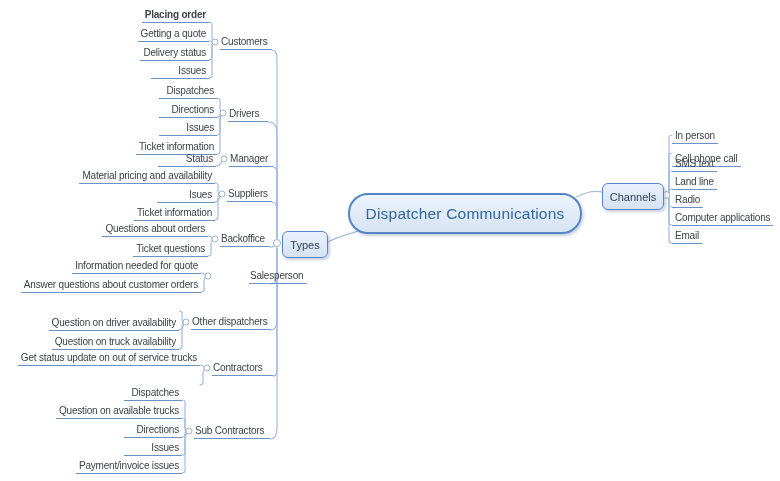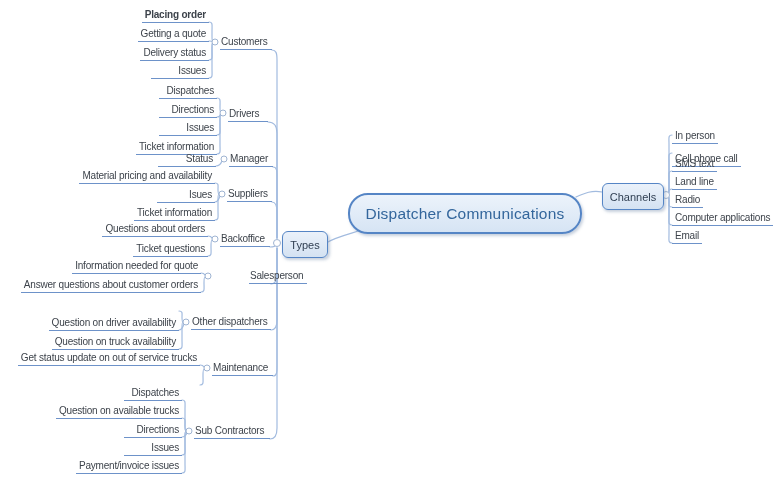--- a/index.html
+++ b/index.html
@@ -115,21 +115,21 @@
   <div class="node" style="left:282px;top:231px;width:44px;height:25px;">Types</div>
   <div class="node" style="left:602px;top:183px;width:60px;height:25px;">Channels</div>
 
   <div class="cat" style="left:220px;top:35px;width:52px;">Customers</div>
   <div class="cat" style="left:228px;top:107px;width:40px;">Drivers</div>
   <div class="cat" style="left:229px;top:152px;width:44px;">Manager</div>
   <div class="cat" style="left:227px;top:187px;width:45px;">Suppliers</div>
   <div class="cat" style="left:220px;top:232px;width:50px;">Backoffice</div>
   <div class="cat" style="left:213px;top:269px;width:58px;margin-left:36px;">Salesperson</div>
   <div class="cat" style="left:191px;top:315px;width:80px;">Other dispatchers</div>
-  <div class="cat" style="left:212px;top:361px;width:61px;">Maintenance</div>
+  <div class="cat" style="left:212px;top:361px;width:61px;">Contractors</div>
   <div class="cat" style="left:194px;top:424px;width:76px;">Sub Contractors</div>
 
   <div class="leaf lside" style="right:571px;top:8px;font-weight:bold;">Placing order</div>
   <div class="leaf lside" style="right:571px;top:27px;">Getting a quote</div>
   <div class="leaf lside" style="right:571px;top:46px;">Delivery status</div>
   <div class="leaf lside" style="right:571px;top:64px;">Issues</div>
 
   <div class="leaf lside" style="right:563px;top:84px;">Dispatches</div>
   <div class="leaf lside" style="right:563px;top:103px;">Directions</div>
   <div class="leaf lside" style="right:563px;top:121px;">Issues</div>

